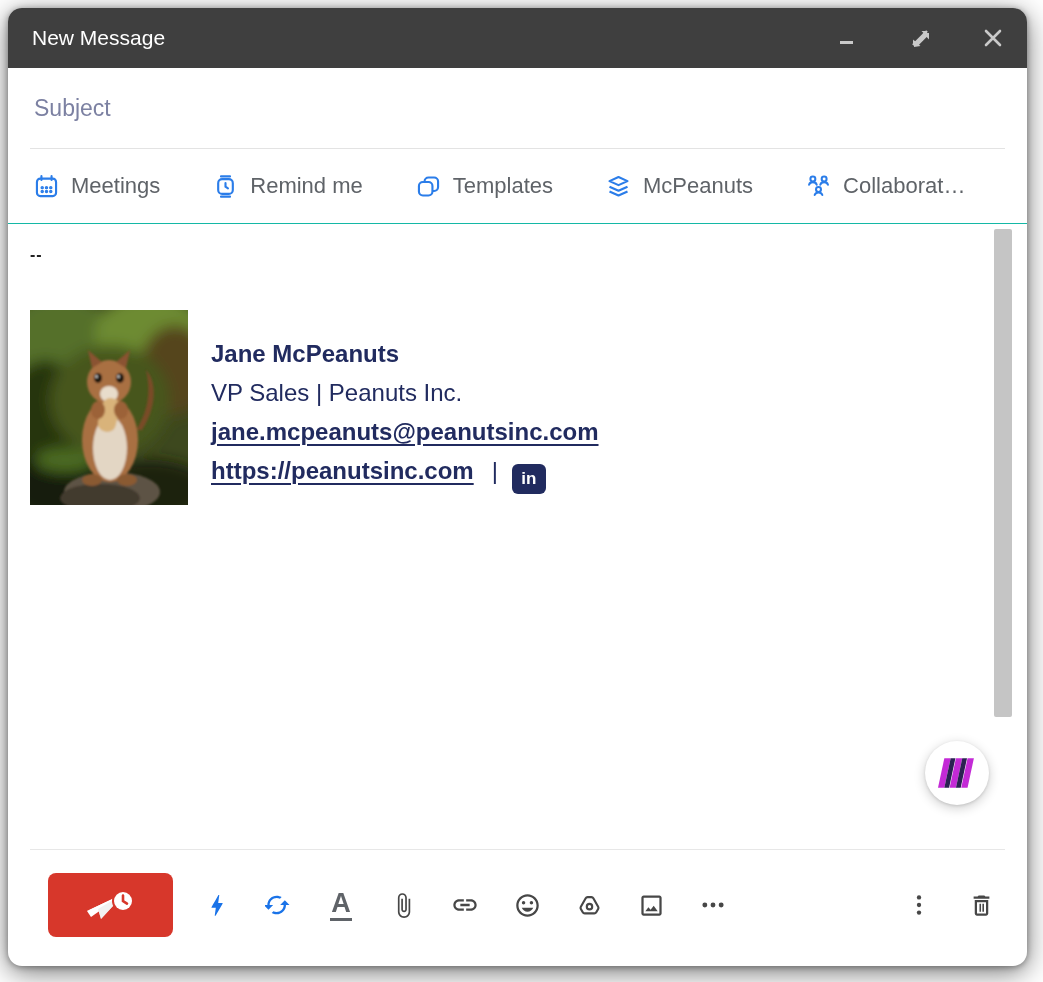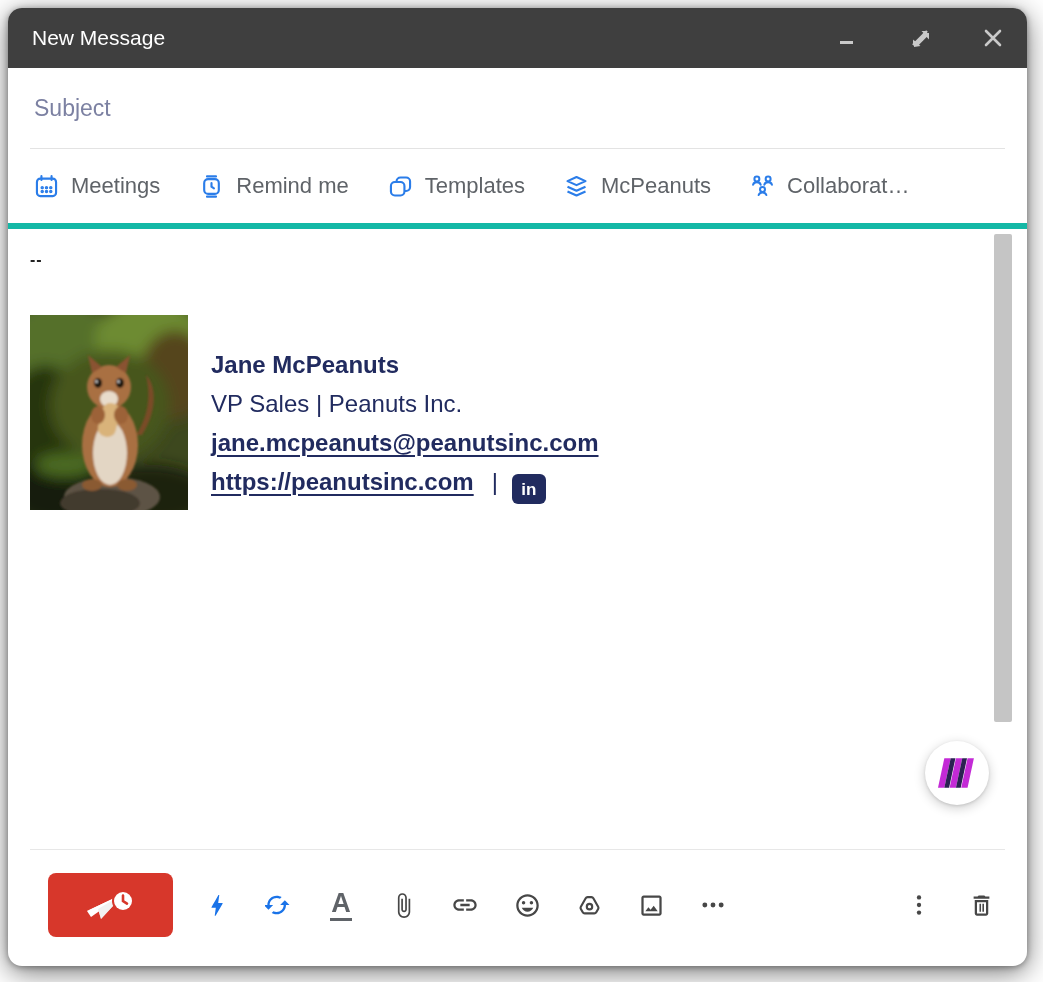--- a/index.html
+++ b/index.html
@@ -16,31 +16,31 @@
   .win-btn svg{display:block;}
   
   .field-row{margin:0 22px;border-bottom:1px solid #e3e3e3;display:flex;align-items:center;}
   .field-row.recipients-row{height:74px;}
   .field-row.subject-row{height:80px;}
   .field-input{border:none;outline:none;width:100%;font-size:23px;
     font-family:"Liberation Sans","DejaVu Sans",sans-serif;background:transparent;padding:0 4px;}
   .field-input.recipients::placeholder{color:#5f6368;opacity:1;}
   .field-input.subject::placeholder{color:#7c81a2;opacity:1;}
   
-  .mm-toolbar{height:74px;display:flex;align-items:center;padding:0 25px;gap:38px;
-    border-bottom:6px solid #14b8a6;flex:0 0 auto;}
+  .mm-toolbar{height:74px;display:flex;align-items:center;padding:0 25px;gap:52px;
+    border-bottom:1px solid #14b8a6;flex:0 0 auto;}
   .mm-item{display:flex;align-items:center;gap:11px;background:none;border:none;
     padding:0;cursor:pointer;white-space:nowrap;}
   .mm-item .mm-icon{color:#2b7de9;display:flex;}
   .mm-item .mm-label{font-size:22px;color:#5f6368;
     font-family:"Liberation Sans","DejaVu Sans",sans-serif;}
   
   .body-area{flex:1;position:relative;padding:22px 40px 0 22px;overflow:hidden;}
   .sig-delimiter{font-size:16px;font-weight:700;color:#222;letter-spacing:1px;}
-  .signature{display:flex;margin-top:46px;gap:23px;align-items:center;}
+  .signature{display:flex;margin-top:46px;gap:23px;align-items:flex-start;}
   .sig-photo{width:158px;height:195px;flex:0 0 auto;display:block;}
   .sig-text{margin-top:24px;color:#212b5f;font-size:24px;line-height:39px;}
   .sig-name{font-weight:700;}
   .sig-link{color:#212b5f;text-decoration:underline;text-decoration-thickness:2px;
     text-underline-offset:4px;font-weight:bold;}
   .sig-sep{margin:0 14px 0 18px;}
   .li-badge{display:inline-flex;width:34px;height:30px;background:#212b5f;border-radius:6px;
     color:#fff;font-weight:700;font-size:17px;align-items:center;justify-content:center;
     vertical-align:-5px;text-decoration:none;}
   .scrollbar-thumb{position:absolute;right:15px;top:5px;width:18px;height:488px;

